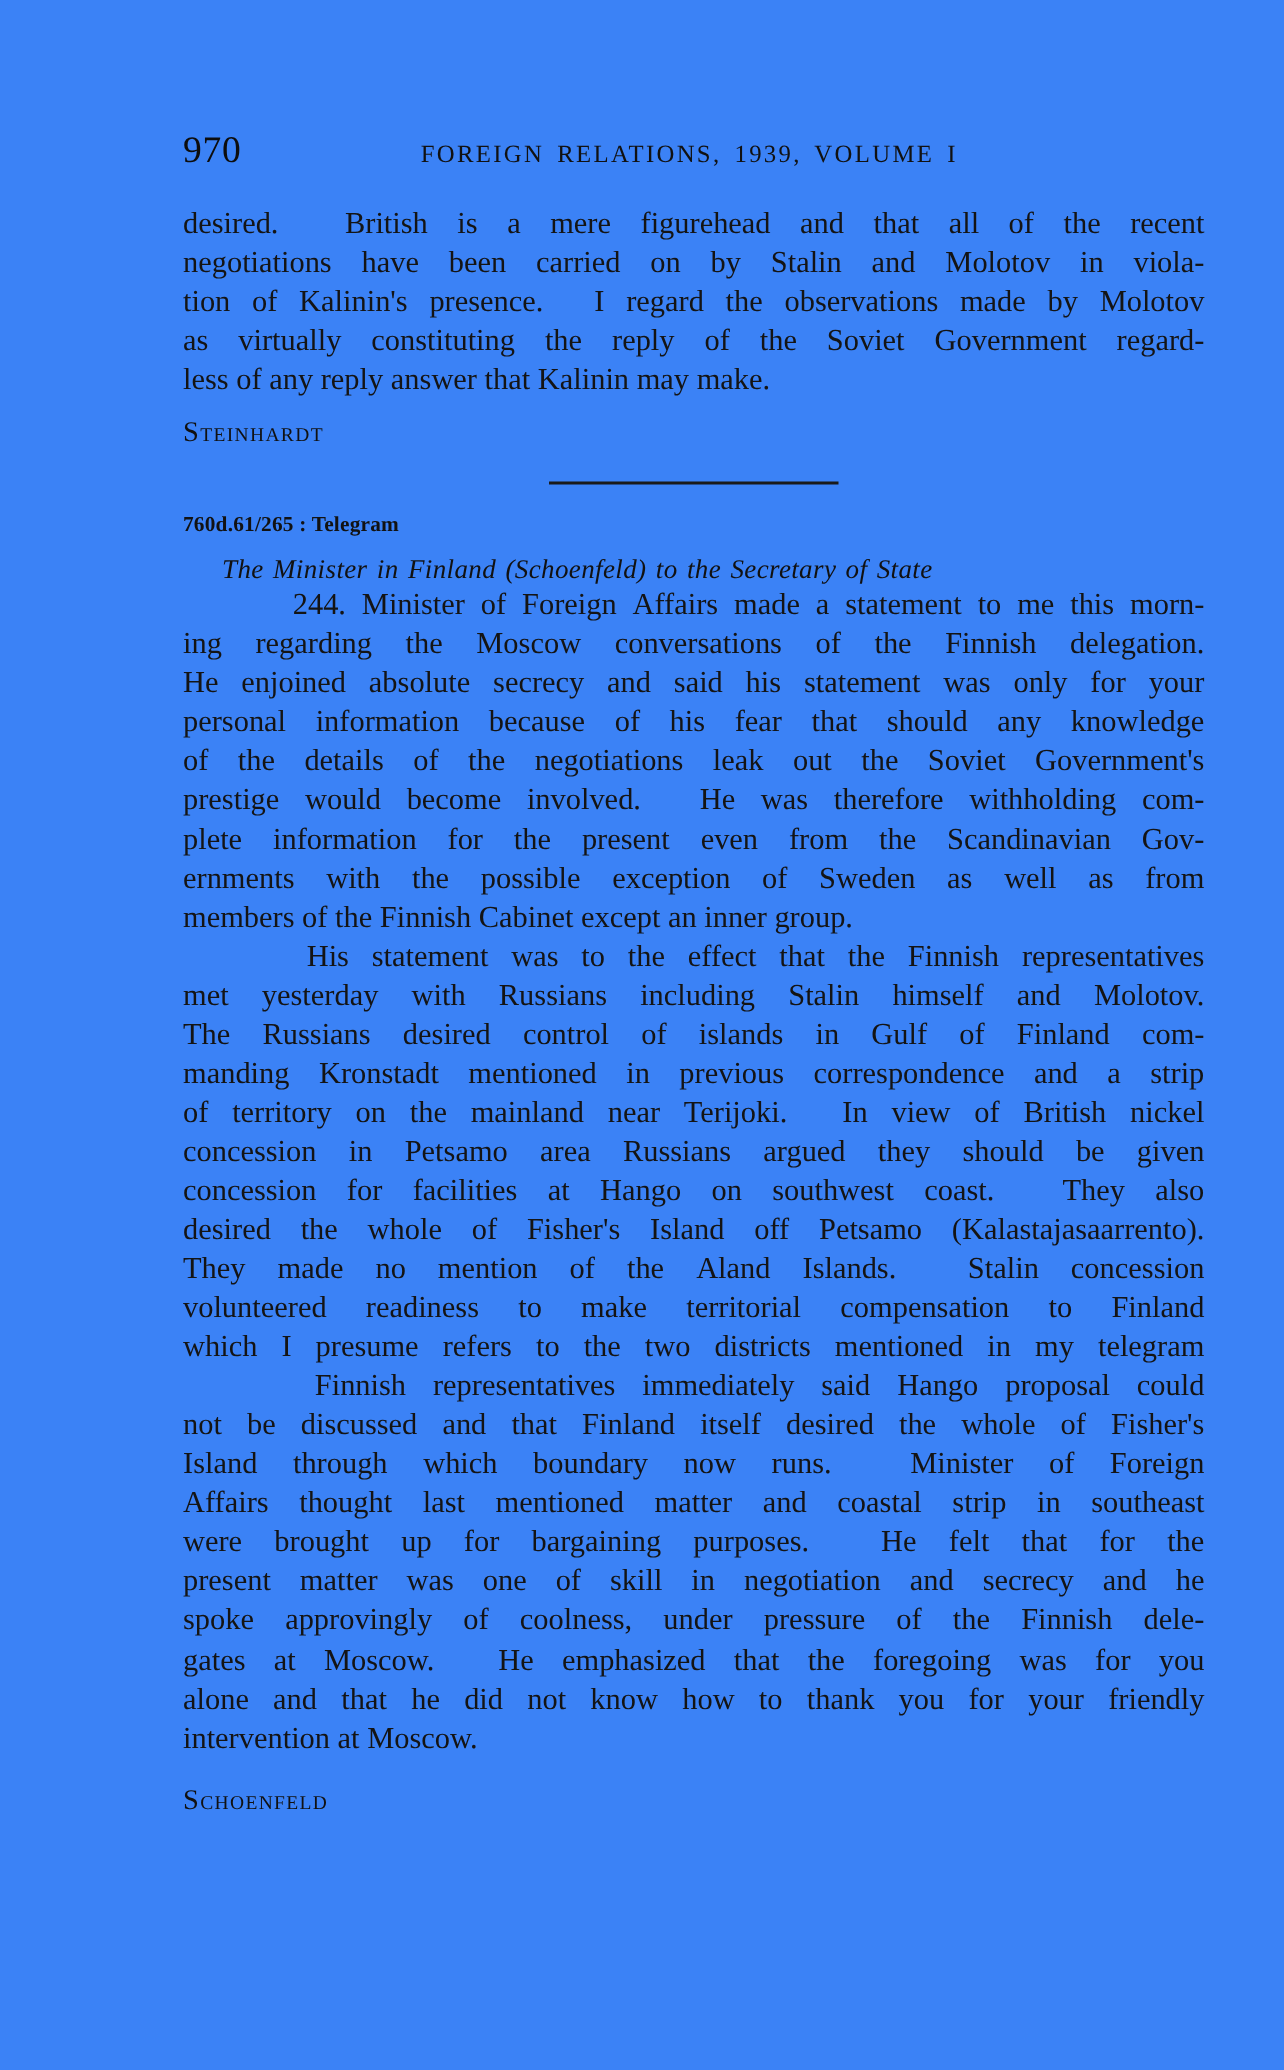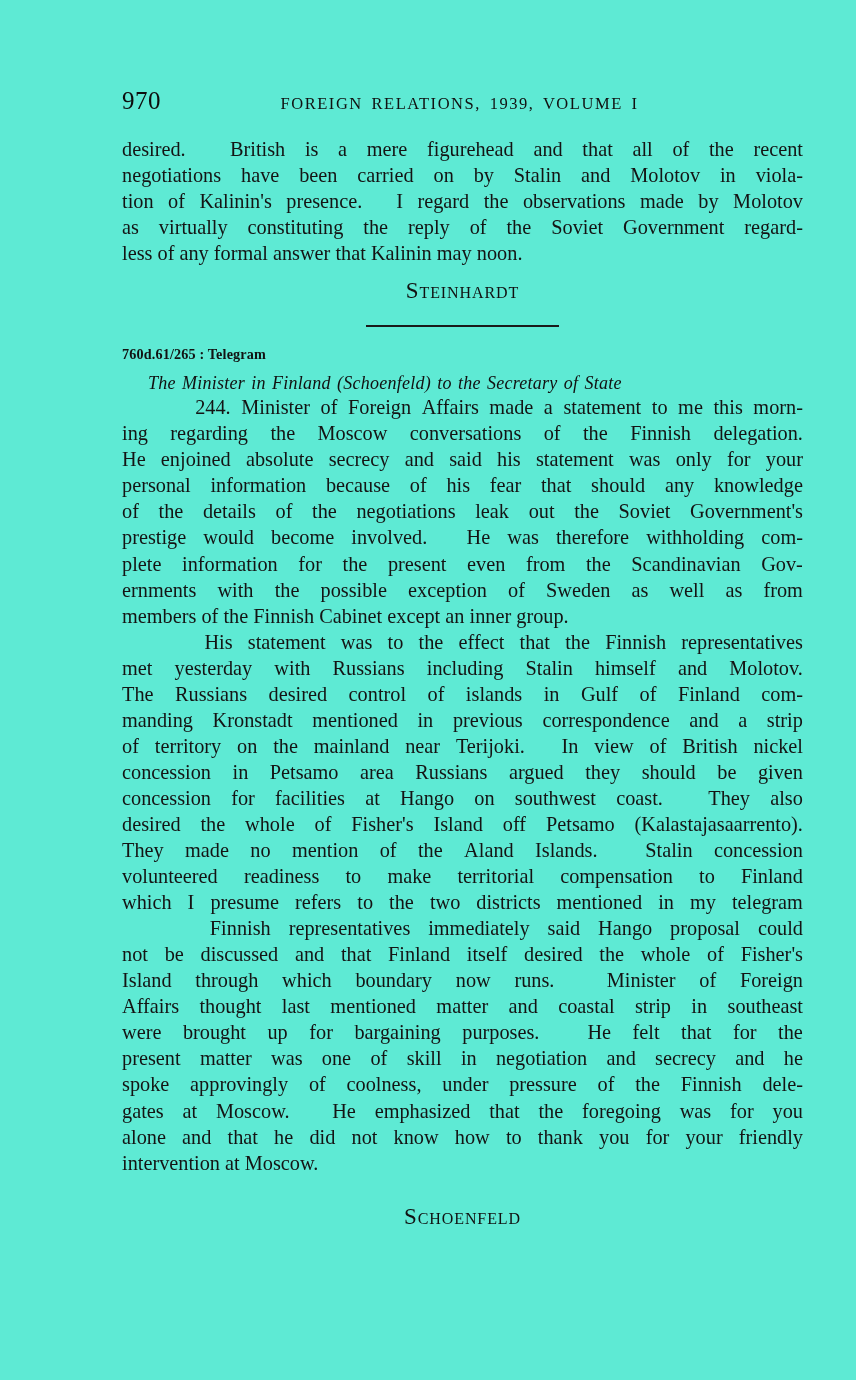--- a/index.html
+++ b/index.html
@@ -7,21 +7,21 @@
     margin: 0;
     padding: 0;
     background: #ffffff;
   }
 
   .page {
     position: relative;
     width: 856px;
     height: 1380px;
     margin: 0 auto;
-    background: #5eead4;
+    background: #3b82f6;
     color: #111111;
     font-family: "Liberation Serif", "DejaVu Serif", serif;
     overflow: hidden;
   }
 
   
   .running-head {
     position: absolute;
     left: 122px;
     right: 54px;
@@ -69,22 +69,22 @@
     display: block;
   }
   .justified-line.indent-first::before {
     content: "";
     display: inline-block;
     width: 26px;
   }
 
   
   .signature {
-    text-align: center;
-    font-size: 23px;
+    text-align: left;
+    font-size: 19px;
     font-variant: small-caps;
     letter-spacing: 0.9px;
     color: #111111;
   }
   .sig-steinhardt { margin-top: 12px; }
 
   
   .rule-wrap {
     display: flex;
     justify-content: center;
@@ -194,21 +194,21 @@
           <span>virtually</span>
           <span>constituting</span>
           <span>the</span>
           <span>reply</span>
           <span>of</span>
           <span>the</span>
           <span>Soviet</span>
           <span>Government</span>
           <span>regard-</span>
         </div>
-      <div class="justified-line flush">less of any formal answer that Kalinin may noon.</div>
+      <div class="justified-line flush">less of any reply answer that Kalinin may make.</div>
     </div>
 
     <div class="signature sig-steinhardt">Steinhardt</div>
 
     <div class="rule-wrap">
       <div class="rule"></div>
     </div>
 
     <div class="file-ref">760d.61/265 : Telegram</div>
 
@@ -575,16 +575,16 @@
           <span>to</span>
           <span>thank</span>
           <span>you</span>
           <span>for</span>
           <span>your</span>
           <span>friendly</span>
         </div>
       <div class="justified-line flush">intervention at Moscow.</div>
     </div>
 
-    <div class="signature" style="margin-top:28px;">Schoenfeld</div>
+    <div class="signature" style="margin-top:18px;">Schoenfeld</div>
 
   </div>
 </div>
 
 </body></html>

